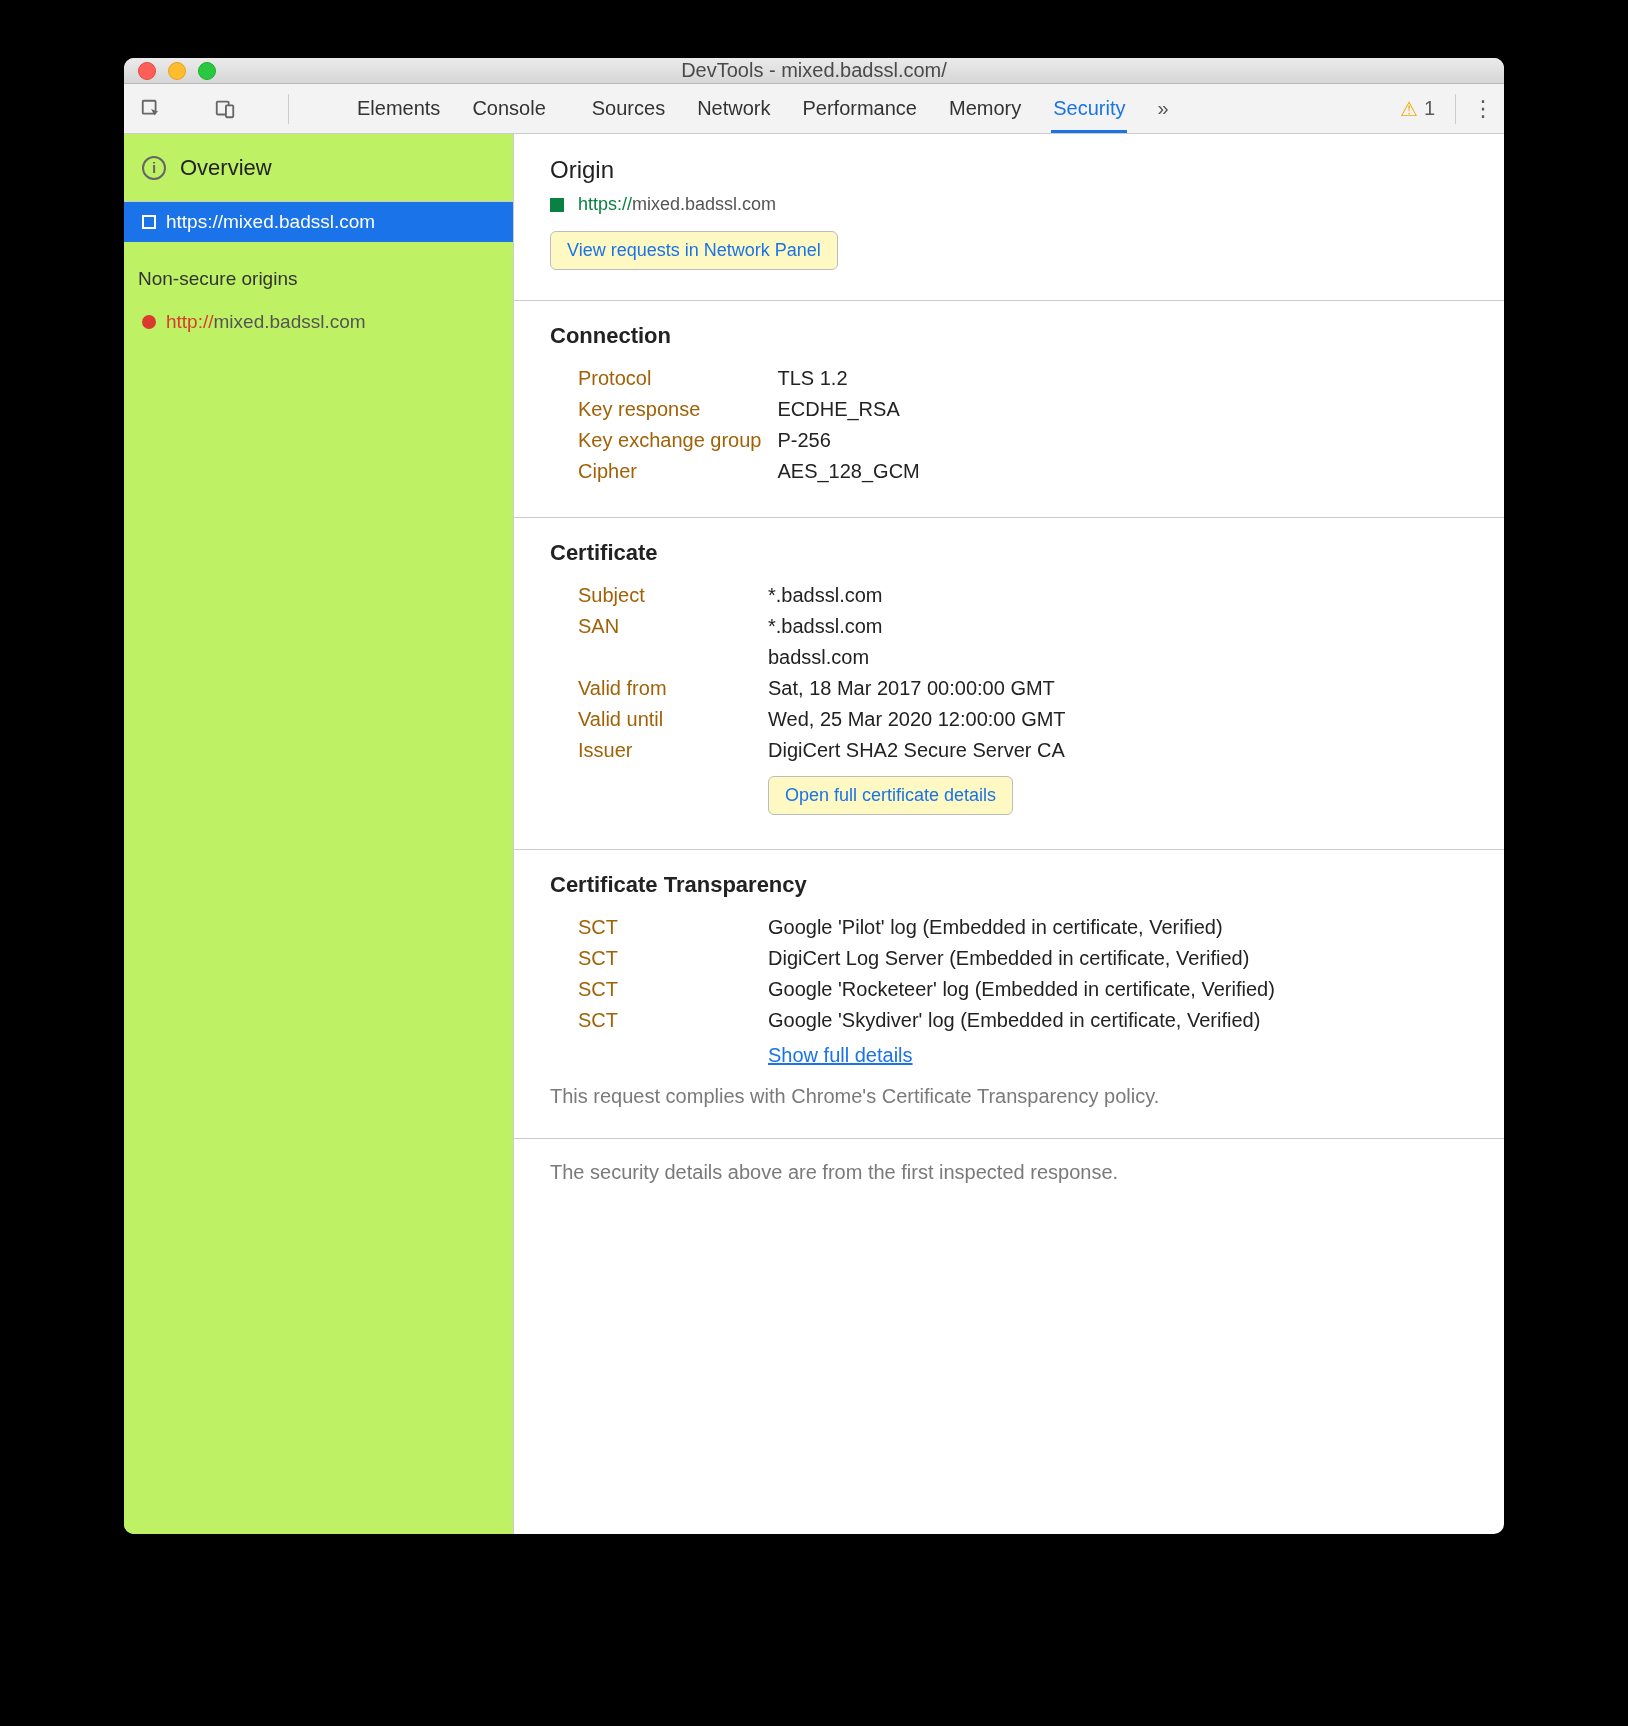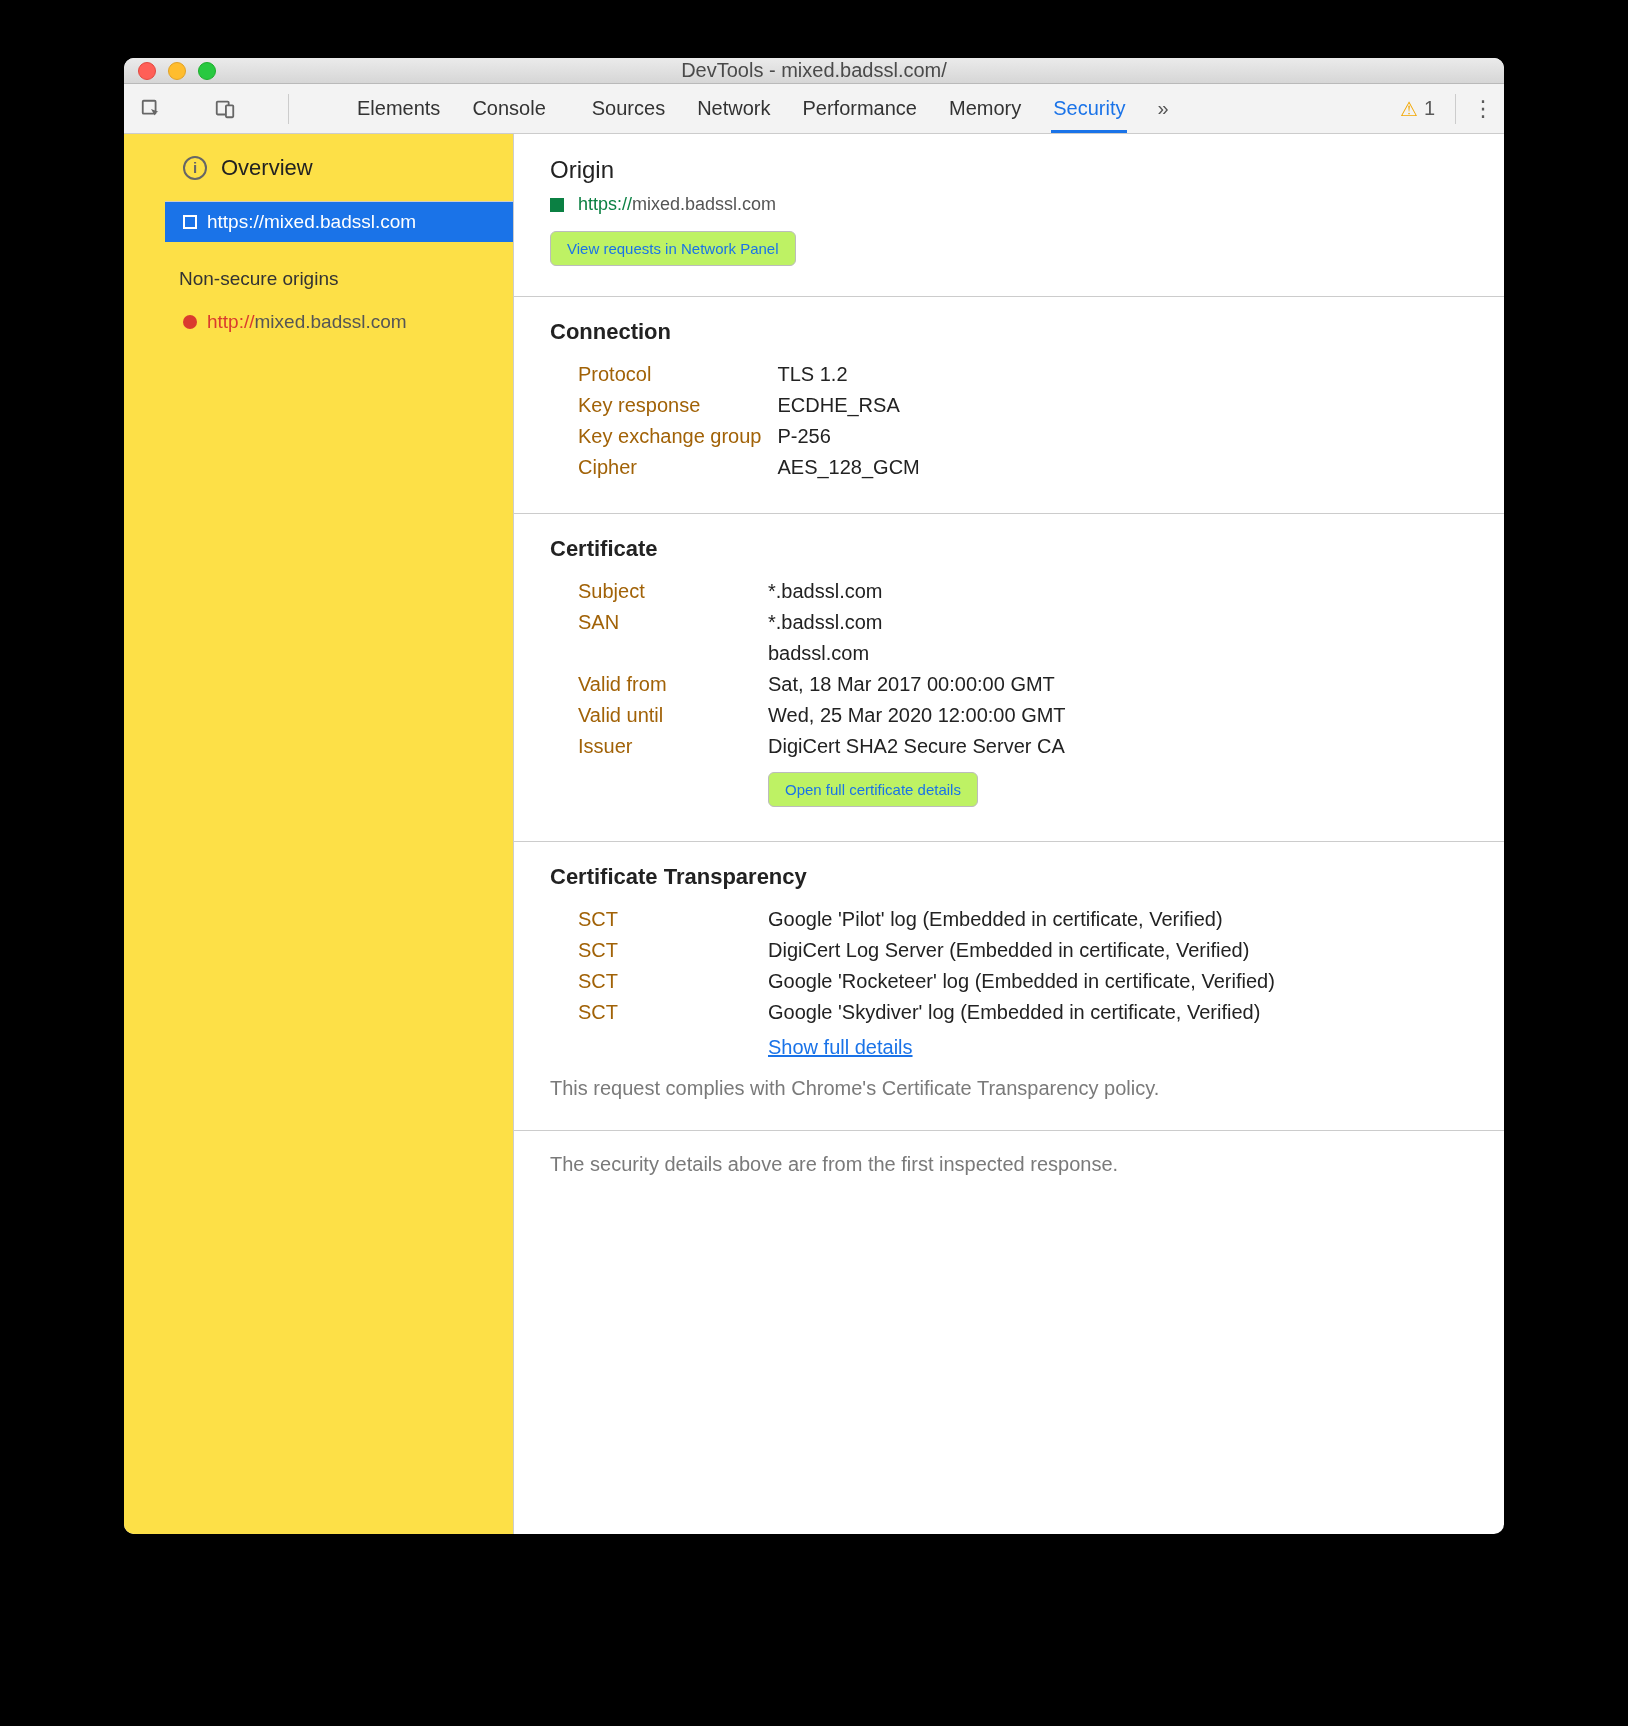--- a/index.html
+++ b/index.html
@@ -83,23 +83,23 @@
   .kebab { color:#5a5a5a; font-size:22px; letter-spacing:0;}
 
   .body {
     display:flex;
     min-height: 1400px;
   }
 
   
   .sidebar {
     width: 390px;
-    background:#fde047;
+    background:#bef264;
     border-right:1px solid #ccc;
-    display:flex; flex-direction:column;padding-left:41px;
+    display:flex; flex-direction:column;
   }
   .overview-row {
     display:flex; align-items:center;
     height: 68px;
     padding: 0 18px;
     border-bottom:1px solid #ccc;
     gap: 14px;
     color:#222;
     font-size:22px;
   }
@@ -153,26 +153,26 @@
     margin-bottom: 14px;
   }
   .sect-title.first { font-weight:400; margin-bottom: 10px;}
   .origin-line {
     display:flex; align-items:center; gap:14px;
     margin-bottom: 16px;
   }
   .sq-green{width:14px;height:14px;background:#0b8043;display:inline-block;}
   .btn {
     display:inline-block;
-    background:#bef264;
+    background:#fef9c3;
     border:1px solid #bcbcbc;
     border-radius:6px;
     padding: 8px 16px;
     color:#1a73e8;
-    font-size:15px;
+    font-size:18px;
   }
 
   table.kv {
     border-collapse:collapse;
     margin-left: 20px;
   }
   table.kv td {
     padding: 4px 8px;
     vertical-align: top;
     font-size:20px;

